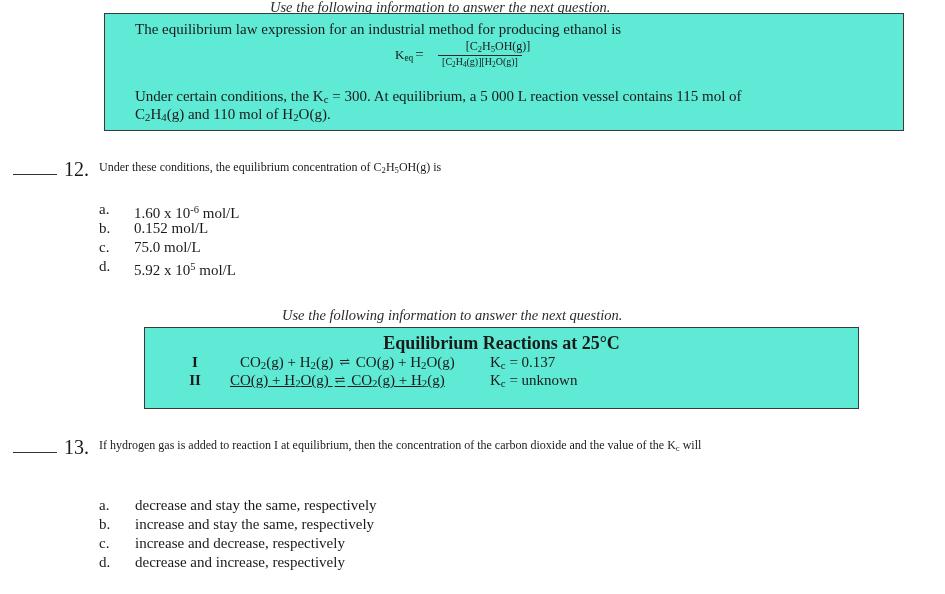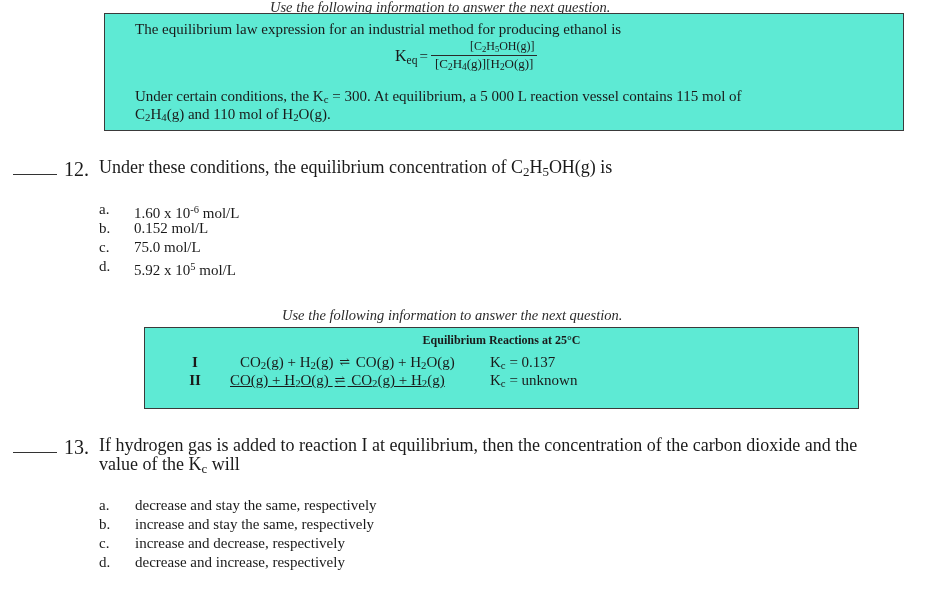--- a/index.html
+++ b/index.html
@@ -66,21 +66,21 @@
   
   .equation {
     position: absolute;
     left: 290px;
     top: 26px;
     display: flex;
     align-items: center;
     font-size: 15px;
   }
   .eq-keq {
-    font-size: 16px;
+    font-size: 13px;
     margin-right: 1px;
   }
   .eq-equals {
     font-size: 15px;
     margin: 0 2px 0 1px;
   }
   .fraction {
     display: inline-flex;
     flex-direction: column;
     align-items: center;
@@ -88,33 +88,33 @@
   }
   .fraction .numerator {
     padding: 0 4px 1px 4px;
     font-size: 12px;
     white-space: nowrap;
     margin-left: 36px;
   }
   .fraction .denominator {
     border-top: 1.1px solid #2a2a2a;
     padding: 1px 4px 0 4px;
-    font-size: 13px;
+    font-size: 10px;
     white-space: nowrap;
   }
 
   
   #reactions-title {
     position: absolute;
     left: 0;
     top: 5px;
     width: 100%;
     text-align: center;
     font-weight: bold;
-    font-size: 12px;
+    font-size: 18px;
     white-space: nowrap;
   }
   .reaction-row {
     position: absolute;
     font-size: 15px;
     line-height: 18px;
     white-space: nowrap;
   }
   #reaction-row-1 { left: 0px; top: 25px; width: 100%; }
   #reaction-row-2 { left: 0px; top: 43px; width: 100%; }
@@ -161,21 +161,21 @@
   .q-number {
     position: absolute;
     left: 64px;
     top: 0px;
     font-size: 20px;
   }
   .q-text {
     position: absolute;
     left: 99px;
     top: 0px;
-    font-size: 18px;
+    font-size: 12px;
     line-height: 19px;
     width: 790px;
   }
 
   .options {
     position: absolute;
     left: 99px;
     font-size: 15px;
     line-height: 19px;
   }

